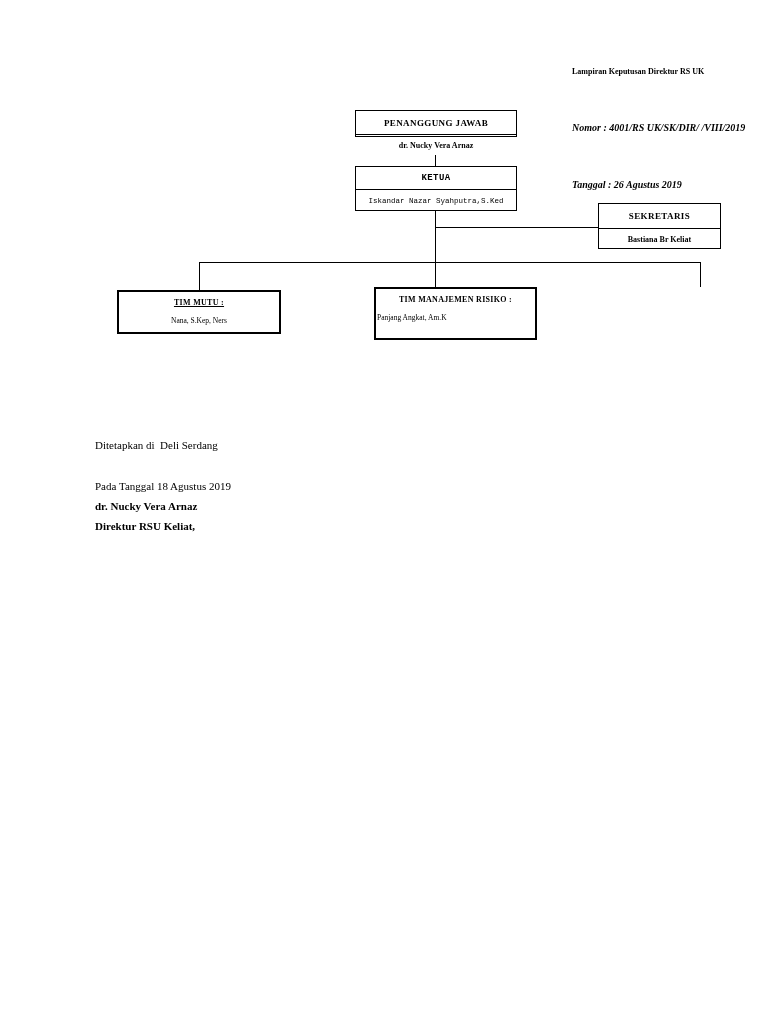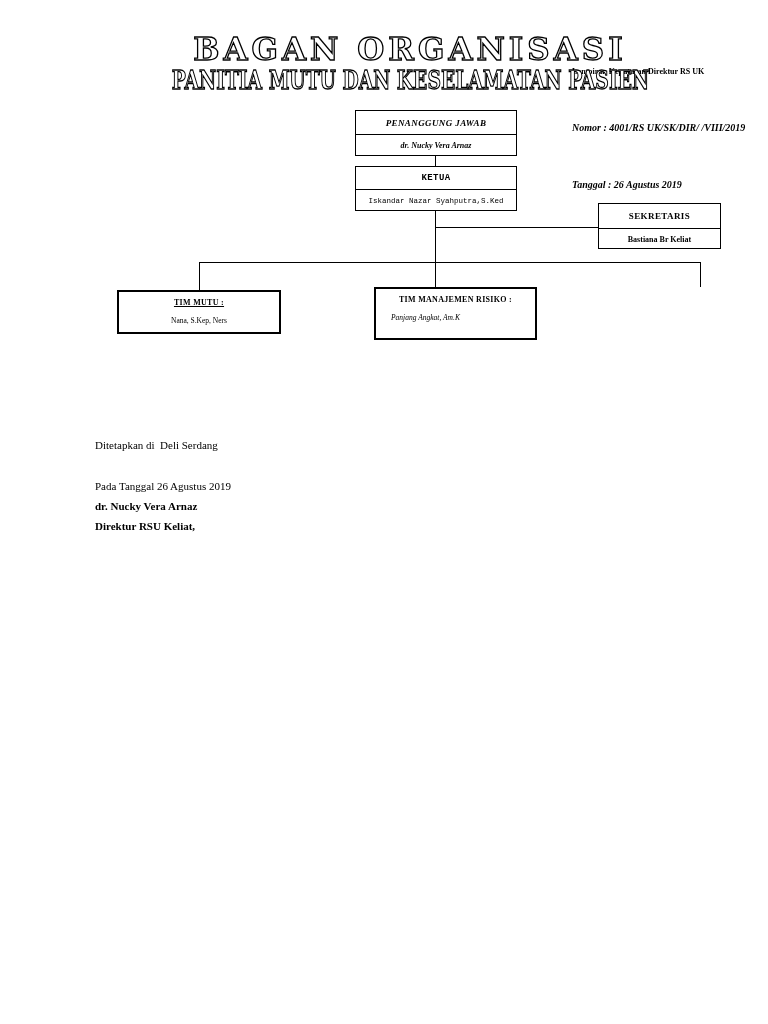--- a/index.html
+++ b/index.html
@@ -47,21 +47,21 @@
   }
   .obox .cellB{
     display:flex;align-items:center;justify-content:center;
     font-size:8px;
   }
   .bold{font-weight:bold;}
   .team-box{border-width:2px;}
   .team-title{font-weight:bold;font-size:8px;letter-spacing:0.3px;padding-top:6px;}
   .underlined{text-decoration:underline;}
   .team-name{font-size:7.5px;margin-top:9px;}
-  .left-name{text-align:left;padding-left:15px;font-style:italic;}
+  .left-name{text-align:left;padding-left:1px;}
 
   
   .conn{position:absolute;background:#000;}
 
   
   #footer-block{
     position:absolute;left:95px;top:412px;
     font-size:11px;line-height:13.5px;white-space:pre-wrap;
   }
   #signature-name{
@@ -73,26 +73,22 @@
 <body>
 
 <div id="page">
 
   <div id="header-note">
     <div class="hn1">Lampiran Keputusan Direktur RS UK</div>
     <div class="hn2">Nomor : 4001/RS UK/SK/DIR/ /VIII/2019</div>
     <div class="hn3">Tanggal : 26 Agustus 2019</div>
   </div>
 
-  <div id="title-wrap">
-    <div id="main-title" class="outline-title">BAGAN ORGANISASI</div>
-    <div id="sub-title" class="outline-title">PANITIA MUTU DAN KESELAMATAN PASIEN</div>
-  </div>
 
-  <div class="obox" style="left:355px;top:110px;width:162px;height:46px;font-style:italic;">
+  <div class="obox" style="left:355px;top:110px;width:162px;height:27px;">
     <div class="cellA" style="height:23px;">PENANGGUNG JAWAB</div>
     <div class="cellB bold" style="height:20px;">dr. Nucky Vera Arnaz</div>
   </div>
 
   <div class="obox" style="left:355px;top:166px;width:162px;height:45px;font-family:Liberation Mono, monospace;">
     <div class="cellA" style="height:22px;">KETUA</div>
     <div class="cellB" style="height:21px;font-size:7.5px;">Iskandar Nazar Syahputra,S.Ked</div>
   </div>
 
   <div class="obox" style="left:598px;top:203px;width:123px;height:46px;">
@@ -113,18 +109,18 @@
 
   <div class="conn" style="left:435px;top:155px;width:1px;height:11px;"></div>
   <div class="conn" style="left:435px;top:211px;width:1px;height:76px;"></div>
   <div class="conn" style="left:435px;top:227px;width:163px;height:1px;"></div>
   <div class="conn" style="left:199px;top:262px;width:502px;height:1px;"></div>
   <div class="conn" style="left:199px;top:262px;width:1px;height:28px;"></div>
   <div class="conn" style="left:700px;top:262px;width:1px;height:25px;"></div>
 
   <div id="footer-block">
     <div>Ditetapkan di  Deli Serdang</div>
-    <div>Pada Tanggal 26 Agustus 2019</div>
+    <div>Pada Tanggal 18 Agustus 2019</div>
     <div class="bold">Direktur RSU Keliat,</div>
   </div>
   <div id="signature-name">dr. Nucky Vera Arnaz</div>
 
 </div>
 
 </body></html>

